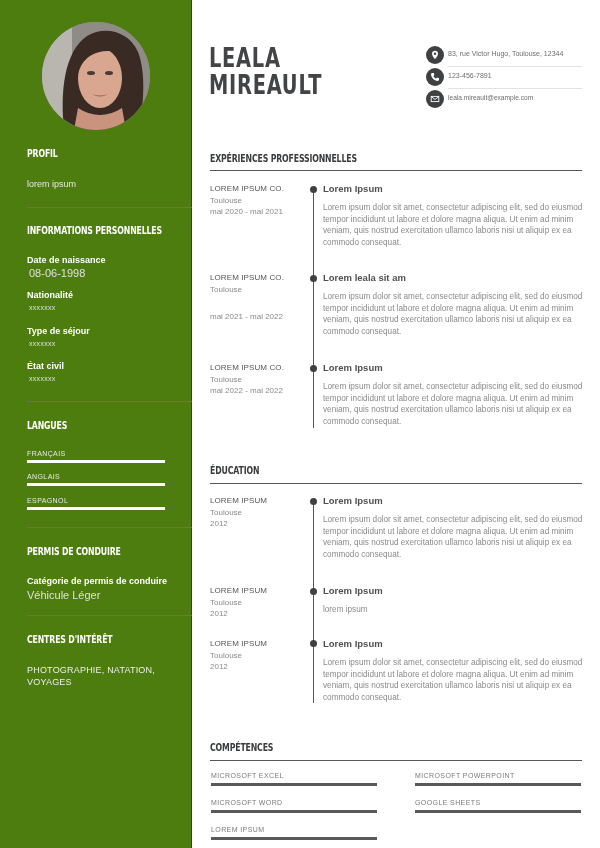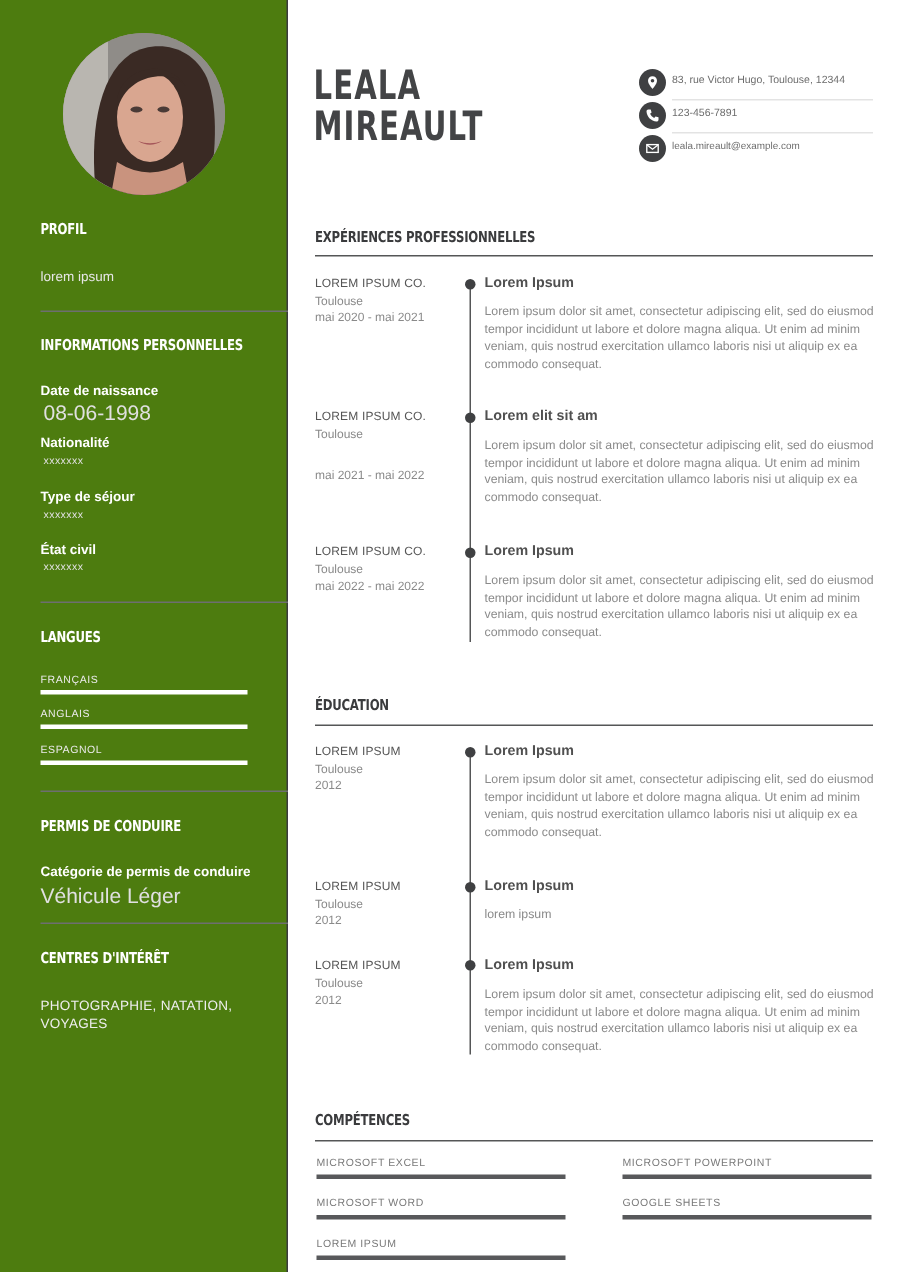--- a/index.html
+++ b/index.html
@@ -24,21 +24,21 @@
       position: absolute; left: 27px;
       font-family: "DejaVu Sans", sans-serif;
       font-weight: bold; font-size: 10px; letter-spacing: -0.2px;
       color: #ffffff; transform: scaleX(0.78); transform-origin: left center;
       white-space: nowrap;
     }
     .side-text { position: absolute; left: 27px; font-size: 9px; color: #e6e6e6; }
     .side-divider { position: absolute; left: 27px; width: 165px; height: 1px; background: #6d6e70; }
 
     .info-label { position: absolute; left: 27px; font-size: 9px; font-weight: bold; color: #ffffff; }
-    .info-value { position: absolute; left: 29px; font-size: 14px; color: #e0e0e0; }
+    .info-value { position: absolute; left: 29px; font-size: 11px; color: #e0e0e0; }
     .info-value.small { font-size: 7px; letter-spacing: 0.3px; }
 
     .lang-label { position: absolute; left: 27px; font-size: 7px; color: #eaeaea; letter-spacing: 0.4px; }
     .lang-bar { position: absolute; left: 27px; width: 138px; height: 3px; background: #ffffff; }
 
     .interests { position: absolute; left: 27px; top: 664px; width: 150px; font-size: 9px; color: #eeeeee; line-height: 12px; letter-spacing: 0.2px; }
 
     
     .name {
       position: absolute; left: 209px; top: 44px;
@@ -182,21 +182,21 @@
 <div class="entry-meta" style="top:195px;">Toulouse</div>
 <div class="entry-meta" style="top:206px;">mai 2020 - mai 2021</div>
 <div class="dot" style="top:186px;"></div>
 <div class="entry-title" style="top:183px;">Lorem Ipsum</div>
 <div class="entry-desc" style="top:202px;">Lorem ipsum dolor sit amet, consectetur adipiscing elit, sed do eiusmod tempor incididunt ut labore et dolore magna aliqua. Ut enim ad minim veniam, quis nostrud exercitation ullamco laboris nisi ut aliquip ex ea commodo consequat.</div>
 
 <div class="entry-org" style="top:273px;">LOREM IPSUM CO.</div>
 <div class="entry-meta" style="top:284px;">Toulouse</div>
 <div class="entry-meta" style="top:295px;margin-top:16px;">mai 2021 - mai 2022</div>
 <div class="dot" style="top:275px;"></div>
-<div class="entry-title" style="top:272px;">Lorem elit sit am</div>
+<div class="entry-title" style="top:272px;">Lorem leala sit am</div>
 <div class="entry-desc" style="top:291px;">Lorem ipsum dolor sit amet, consectetur adipiscing elit, sed do eiusmod tempor incididunt ut labore et dolore magna aliqua. Ut enim ad minim veniam, quis nostrud exercitation ullamco laboris nisi ut aliquip ex ea commodo consequat.</div>
 
 <div class="entry-org" style="top:363px;">LOREM IPSUM CO.</div>
 <div class="entry-meta" style="top:374px;">Toulouse</div>
 <div class="entry-meta" style="top:385px;">mai 2022 - mai 2022</div>
 <div class="dot" style="top:365px;"></div>
 <div class="entry-title" style="top:362px;">Lorem Ipsum</div>
 <div class="entry-desc" style="top:381px;">Lorem ipsum dolor sit amet, consectetur adipiscing elit, sed do eiusmod tempor incididunt ut labore et dolore magna aliqua. Ut enim ad minim veniam, quis nostrud exercitation ullamco laboris nisi ut aliquip ex ea commodo consequat.</div>
 
 <div class="sec-heading" style="top:465px;">ÉDUCATION</div>

